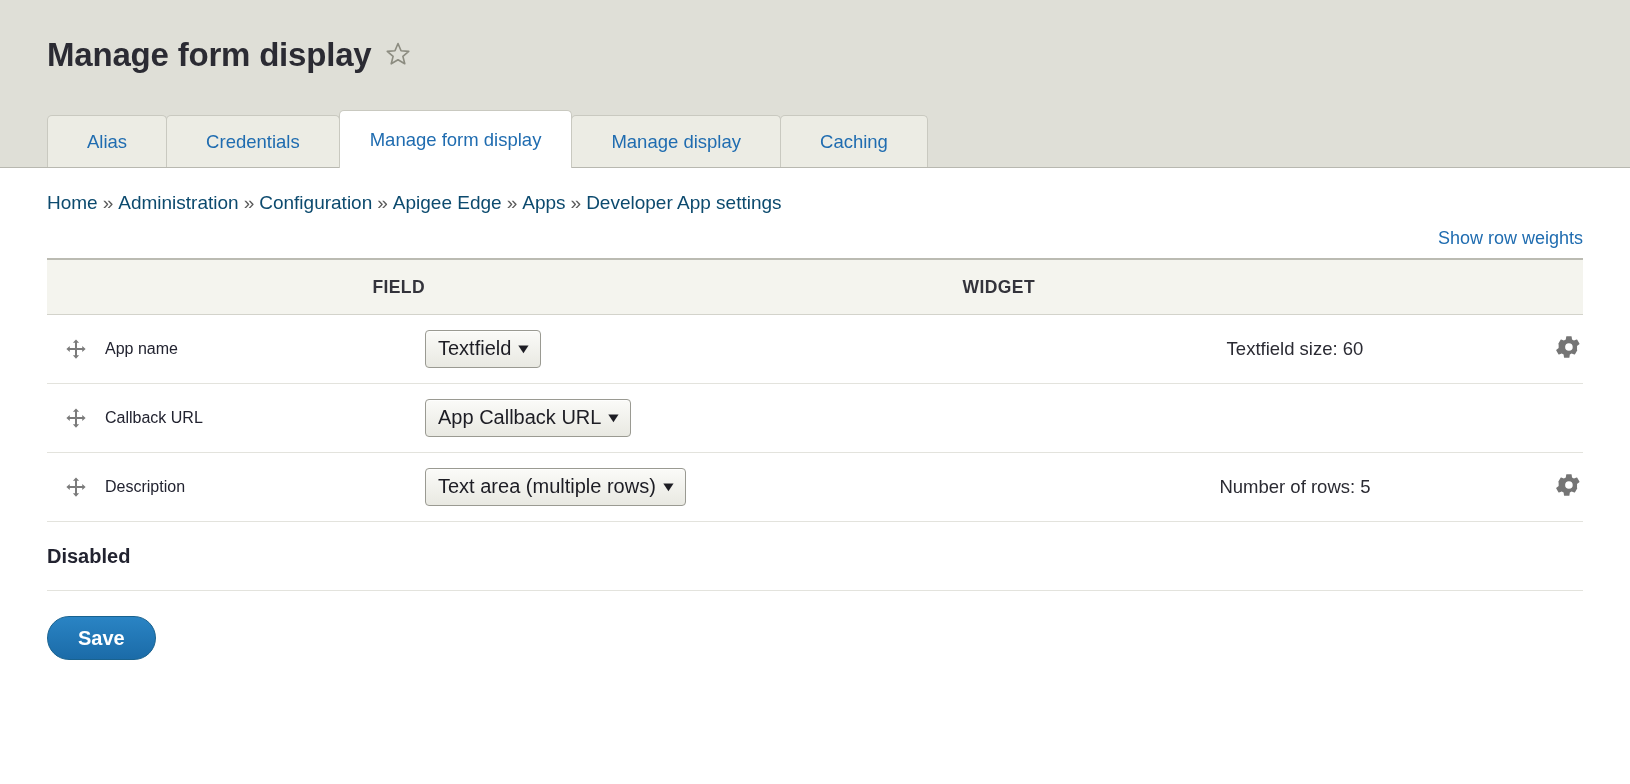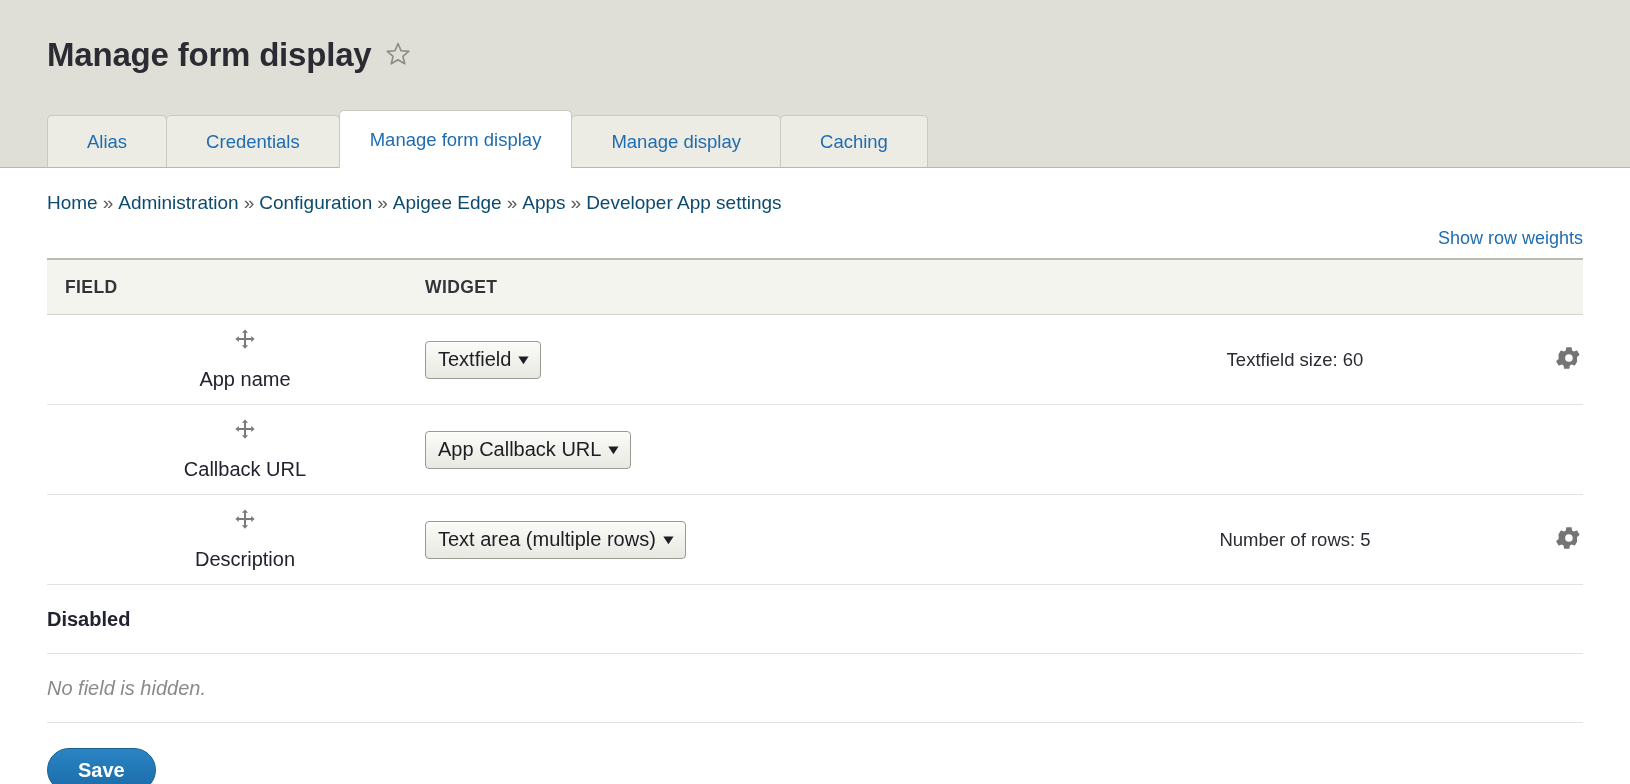--- a/index.html
+++ b/index.html
@@ -97,21 +97,21 @@
   table.fd{
     width:100%;
     border-collapse:collapse;
     margin-top:6px;
     table-layout:fixed;
   }
   table.fd thead th{
     background:#f4f4ee;
     border-top:2px solid #bbbbb2;
     border-bottom:1px solid #d3d3cb;
-    text-align:left;
+    text-align:right;
     font-size:17.5px;
     font-weight:bold;
     letter-spacing:0.4px;
     color:#33333b;
     padding:17px 0 16px 0;
     height:52px;
   }
   table.fd thead th.c-field{ padding-left:18px; }
   table.fd tbody td{
     border-bottom:1px solid #e3e3dd;
@@ -122,24 +122,23 @@
   .c-field{ width:378px; }
   .c-widget{ width:610px; }
   .c-summary{ width:520px; }
   .c-gear{ width:auto; }
 
   .field-cell{
     display:flex;
     align-items:center;
     gap:18px;
     padding-left:18px;
-    font-size:20px;
+    font-size:16px;
     color:#222330;
     white-space:nowrap;
-    flex-direction:column;
   }
   .drag-handle{
     width:22px; height:22px;
     flex:0 0 22px;
     cursor:move;
     display:block;
   }
 
   
   .sel{
@@ -338,23 +337,20 @@
               <path d="M19.4 13c.04-.33.06-.66.06-1s-.02-.67-.07-1l2.11-1.63a.5.5 0 0 0 .12-.64l-2-3.46a.5.5 0 0 0-.6-.22l-2.49 1a7.3 7.3 0 0 0-1.73-1l-.38-2.65A.49.49 0 0 0 13.93 2h-4a.49.49 0 0 0-.49.42L9.06 5.07a7.68 7.68 0 0 0-1.73 1l-2.49-1a.49.49 0 0 0-.6.22l-2 3.46a.49.49 0 0 0 .12.64L2.47 11a7.93 7.93 0 0 0 0 2L.36 14.63a.5.5 0 0 0-.12.64l2 3.46c.12.22.38.3.6.22l2.49-1c.52.4 1.08.73 1.69.98l.38 2.65c.04.24.25.42.49.42h4c.24 0 .45-.18.49-.42l.38-2.65c.61-.25 1.17-.59 1.69-.98l2.49 1c.23.09.49 0 .6-.22l2-3.46a.5.5 0 0 0-.12-.64L19.4 13zM11.93 15.5A3.5 3.5 0 1 1 15.43 12a3.5 3.5 0 0 1-3.5 3.5z"></path>
             </svg>
           </span>
         </td>
       </tr>
 
       <tr class="region-row">
         <td colspan="4">Disabled</td>
       </tr>
 
-      <tr class="empty-row">
-        <td colspan="4">No field is hidden.</td>
-      </tr>
 
     </tbody>
   </table>
 
   <div class="actions">
     <button class="btn-primary">Save</button>
   </div>
 
 </div>
 

